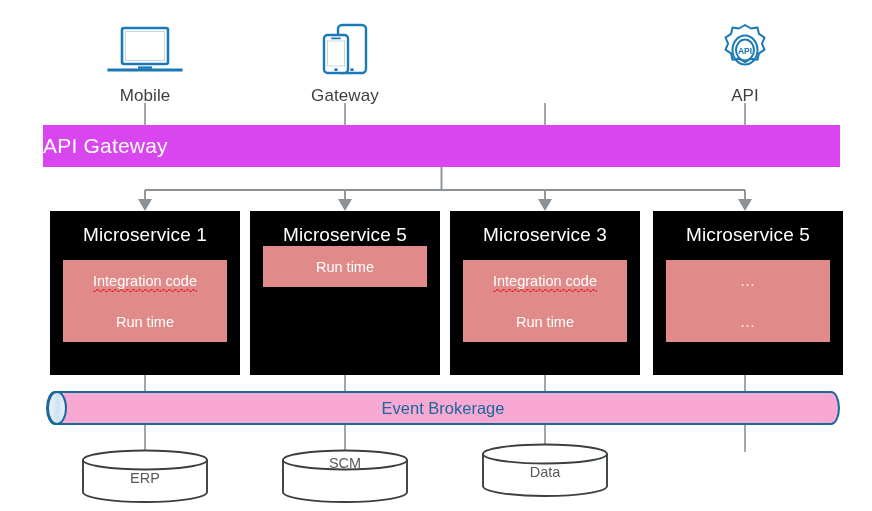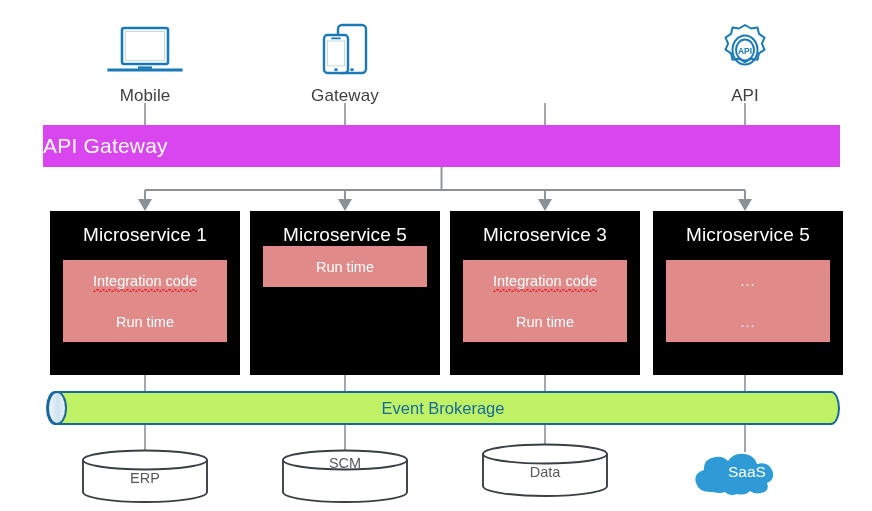--- a/index.html
+++ b/index.html
@@ -11,21 +11,21 @@
   .channel{position:absolute;width:120px;text-align:center;}
   .channel .glyph{height:62px;display:flex;align-items:flex-end;justify-content:center;}
   .channel .cap{font-size:17px;color:#3F3F3F;line-height:1.05;margin-top:5px;
                 font-family:"Liberation Sans",sans-serif;letter-spacing:.1px;}
 
   
   .gateway{position:absolute;background:#d946ef;color:#ffffff;
            display:flex;align-items:center;justify-content:flex-start;
            font-size:21px;letter-spacing:.2px;}
 
-  .pipe{position:absolute;background:#bef264;border:2.2px solid #17699B;
+  .pipe{position:absolute;background:#f9a8d4;border:2.2px solid #17699B;
         border-radius:9px/17px;display:flex;align-items:center;justify-content:center;
         color:#17699B;font-size:16.5px;box-sizing:border-box;text-align:center;}
   .pipe-cap{position:absolute;left:-1px;top:-2.2px;width:16px;height:100%;
             border:2.2px solid #17699B;border-radius:50%/50%;box-sizing:content-box;
             background:linear-gradient(90deg,#EDF5FB 0%,#CFE2F0 55%,#E6F1F9 100%);}
 
   
   .ms{position:absolute;background:#000000;box-sizing:border-box;
       display:flex;flex-direction:column;align-items:center;}
   .ms-title{color:#ffffff;font-size:19px;margin-top:13px;letter-spacing:.1px;
@@ -199,20 +199,14 @@
   </div>
 
   <div class="store" style="left:480px;top:444px;width:130px;height:52px;">
     <svg width="130" height="52" viewBox="0 0 130 52">
       <path d="M3 10 v32 a62 10 0 0 0 124 0 v-32" fill="#ffffff" stroke="#3A3F42" stroke-width="1.9"></path>
       <ellipse cx="65" cy="10" rx="62" ry="9.5" fill="#ffffff" stroke="#3A3F42" stroke-width="1.9"></ellipse>
     </svg>
     <div class="lbl" style="top:20px;">Data</div>
   </div>
 
-  <div class="store" style="left:683px;top:444px;width:128px;height:56px;">
-    <svg width="128" height="56" viewBox="0 0 128 56">
-      <path fill="#2E9BD6" d="M30 48 q-14 1 -17-9 -3-10 8-13 -1-11 11-13 8-1.5 13 4 6-9 17-7 10 1.8 12 10 11-3 15 6 4 9-5 13 3 8-6 10 -7 1.5-11-2 -5 5-13 3 -7 3 -12-2 -5 2 -12 0Z"></path>
-    </svg>
-    <div class="cloud-lbl" style="top:19px;">SaaS</div>
-  </div>
 
 </div>
 
 </body></html>

